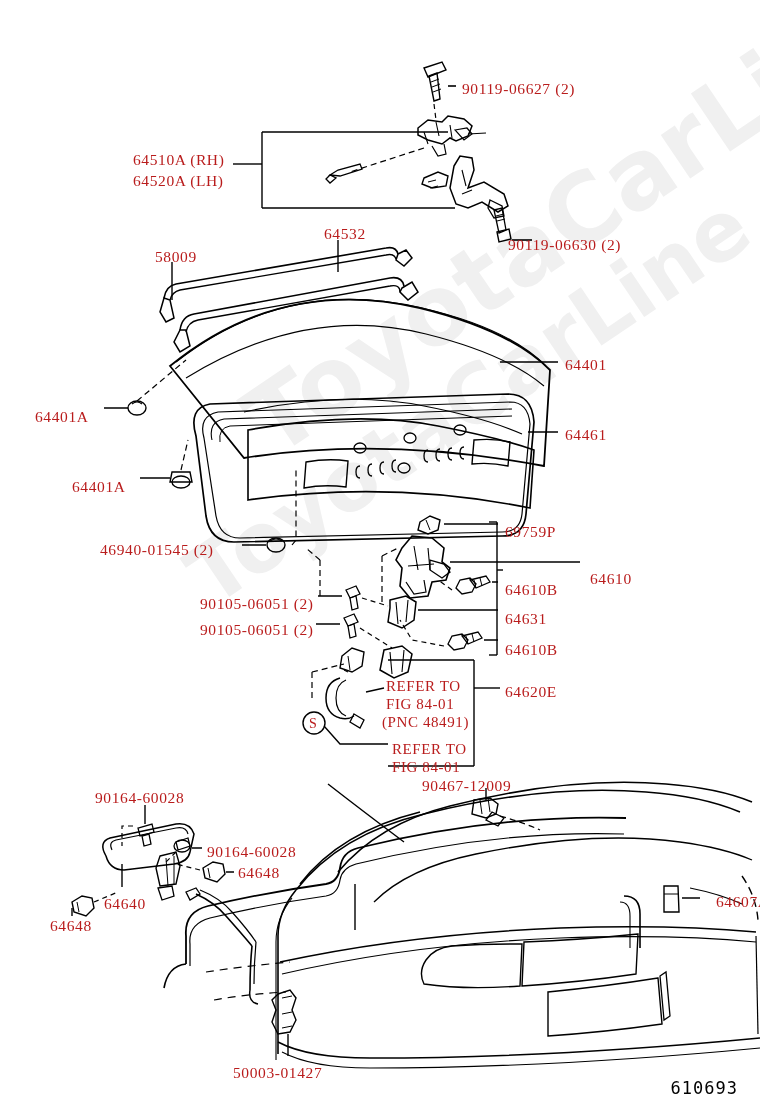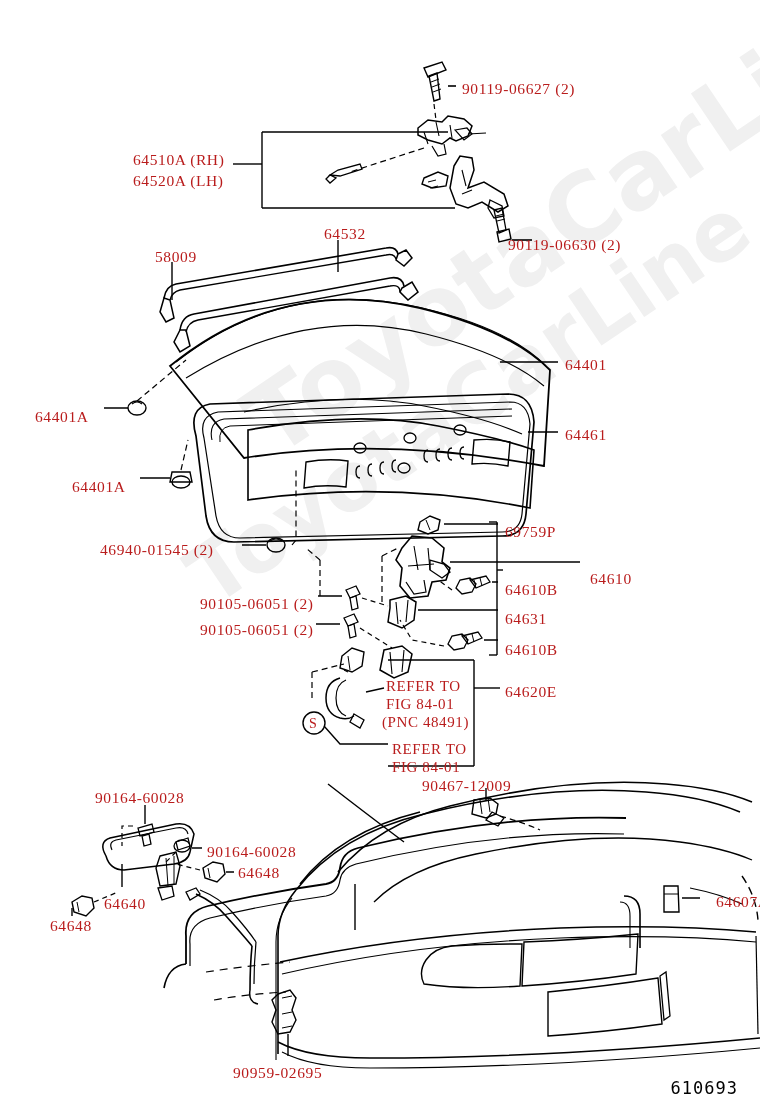--- a/index.html
+++ b/index.html
@@ -390,21 +390,21 @@
   <div class="lbl" style="left:200px;top:621px;">90105-06051 (2)</div>
   <div class="lbl" style="left:505px;top:641px;">64610B</div>
   <div class="lbl" style="left:505px;top:683px;">64620E</div>
   <div class="lbl" style="left:422px;top:777px;">90467-12009</div>
   <div class="lbl" style="left:95px;top:789px;">90164-60028</div>
   <div class="lbl" style="left:207px;top:843px;">90164-60028</div>
   <div class="lbl" style="left:238px;top:864px;">64648</div>
   <div class="lbl" style="left:716px;top:893px;text-align:right;">64607A</div>
   <div class="lbl" style="left:104px;top:895px;">64640</div>
   <div class="lbl" style="left:50px;top:917px;">64648</div>
-  <div class="lbl" style="left:233px;top:1064px;">90959-02695</div>
+  <div class="lbl" style="left:233px;top:1064px;">50003-01427</div>
 
   <div class="lbl sm" style="left:386px;top:677px;">REFER TO</div>
   <div class="lbl sm" style="left:386px;top:695px;">FIG 84-01</div>
   <div class="lbl sm" style="left:382px;top:713px;">(PNC 48491)</div>
   <div class="lbl sm" style="left:392px;top:740px;">REFER TO</div>
   <div class="lbl sm" style="left:392px;top:758px;">FIG 84-01</div>
 
   <div class="lbl" style="left:309px;top:715px;font-size:14px;">S</div>
 
 

